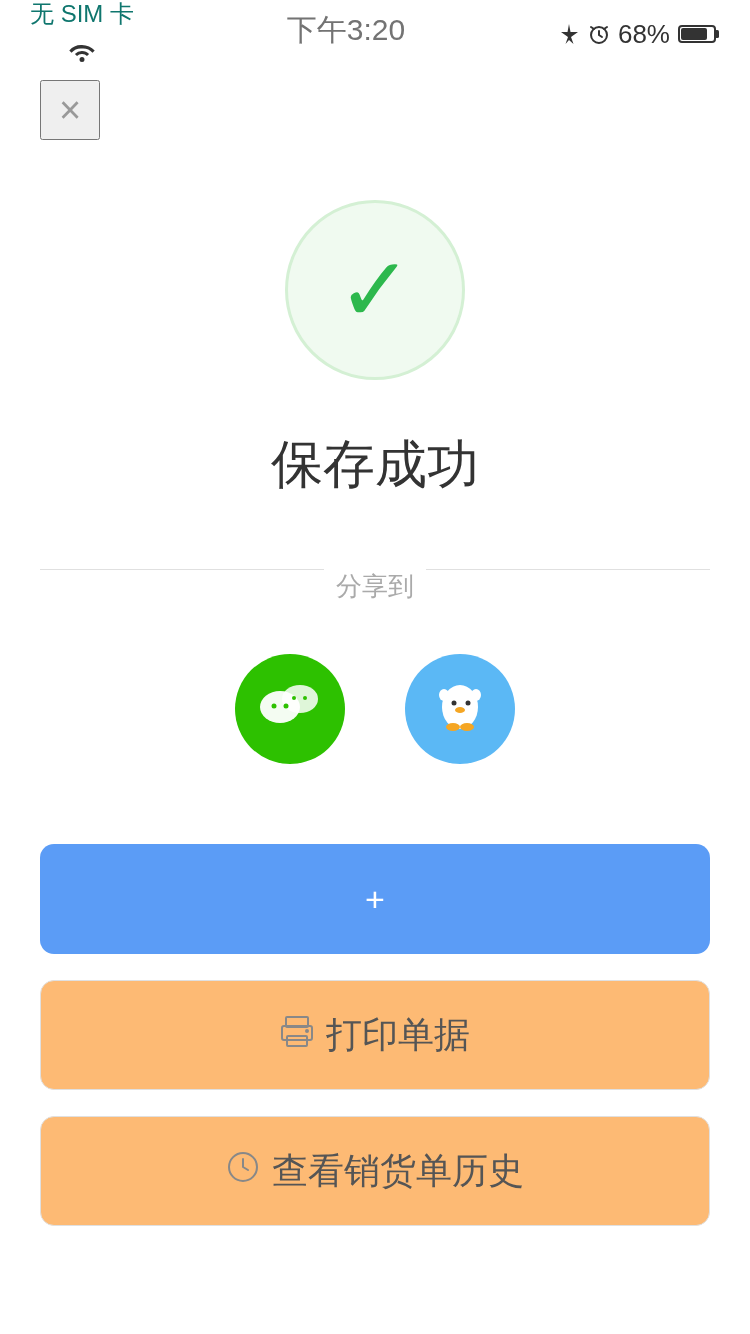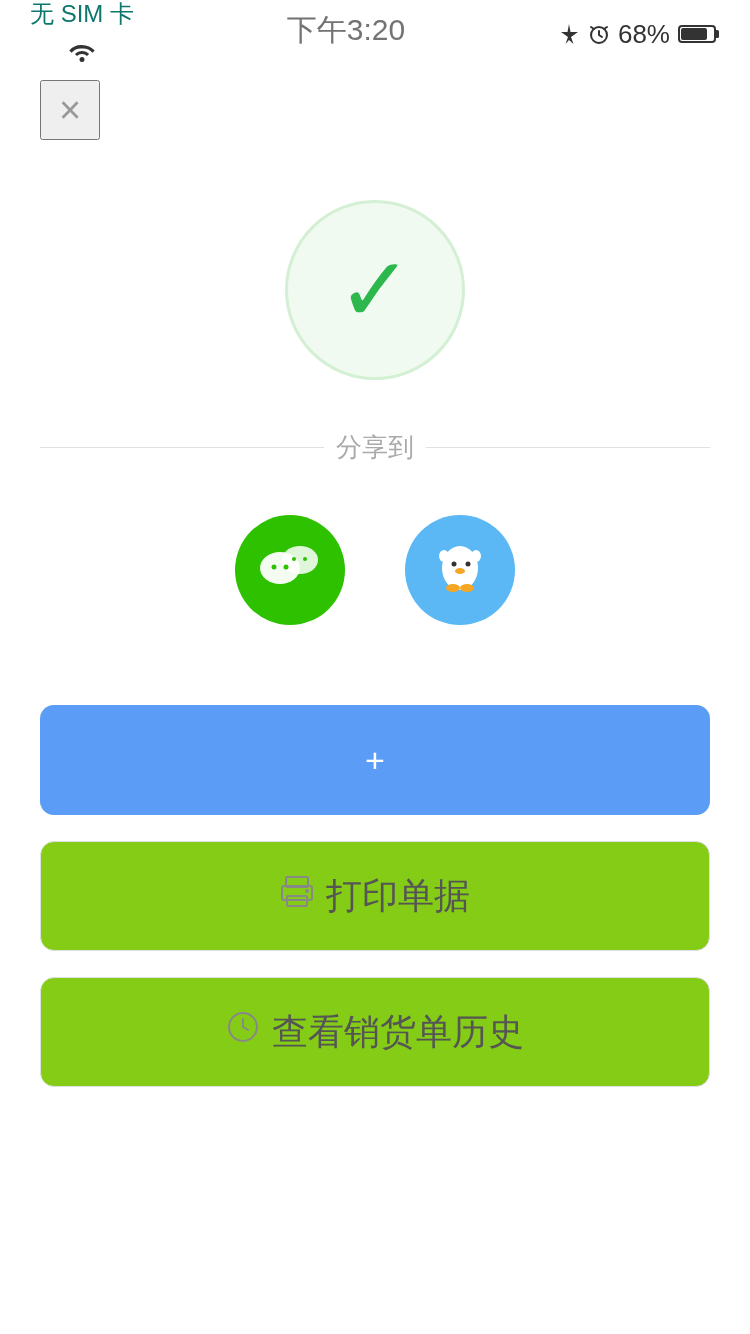--- a/index.html
+++ b/index.html
@@ -93,23 +93,24 @@
       font-size: 52px;
       font-weight: 400;
       color: #333;
       margin-bottom: 60px;
     }
 
     
     .share-divider {
       width: 100%;
       display: flex;
-      align-items: center;
+      align-items: flex-start;
       gap: 12px;
       margin-bottom: 50px;
+      margin-top: 9px;
     }
     .share-divider .line {
       flex: 1;
       height: 1px;
       background: #e0e0e0;
     }
     .share-divider .label {
       font-size: 26px;
       color: #aaa;
       white-space: nowrap;
@@ -169,31 +170,30 @@
       align-items: center;
       justify-content: center;
       gap: 12px;
       cursor: pointer;
       margin-bottom: 26px;
     }
     .btn-secondary {
       width: 100%;
       height: 110px;
       border-radius: 14px;
-      background: #84cc16;
+      background: #fdba74;
       border: 1px solid #e0e0e0;
       color: #555;
       font-size: 36px;
       display: flex;
       align-items: center;
       justify-content: center;
       gap: 12px;
       cursor: pointer;
       margin-bottom: 26px;
-      font-family: Liberation Mono, monospace;
     }
     .btn-icon {
       font-size: 34px;
     }
   </style>
 </head>
 <body>
 
 <div class="status-bar">
   <div class="status-left">
@@ -224,20 +224,21 @@
 <div class="main-content">
 
   <button class="close-btn">
     <span>×</span>
   </button>
 
   <div class="success-circle">
     <span class="checkmark">✓</span>
   </div>
 
+  <div class="success-title">保存成功</div>
 
   <div class="share-divider">
     <div class="line"></div>
     <span class="label">分享到</span>
     <div class="line"></div>
   </div>
 
   <div class="share-icons-row">
 
     <div class="wechat-icon">

